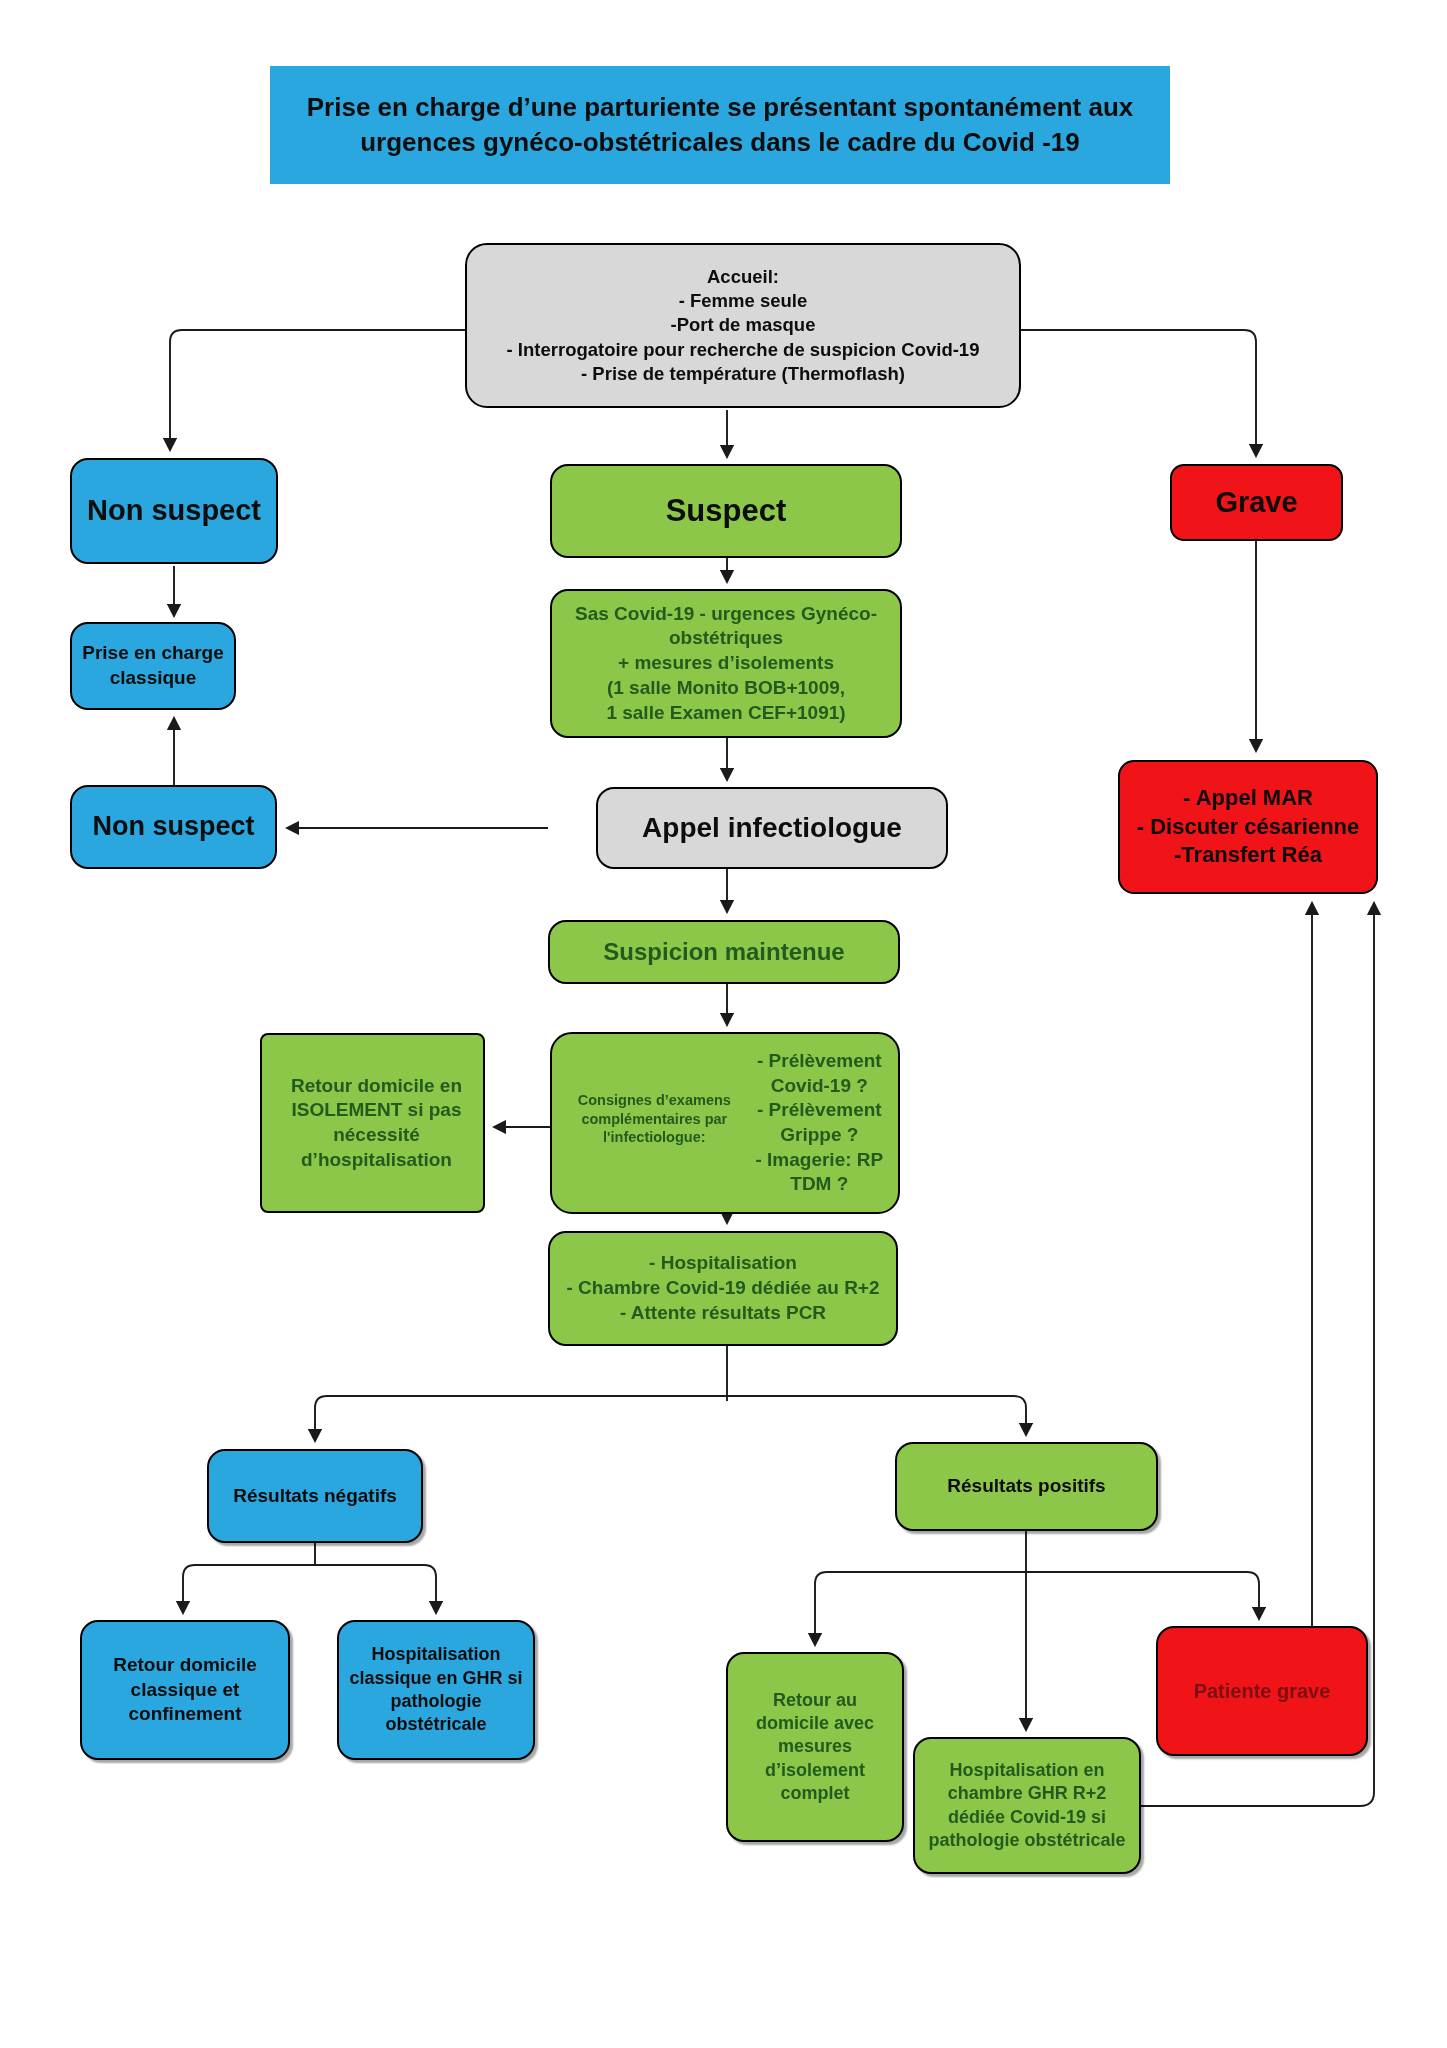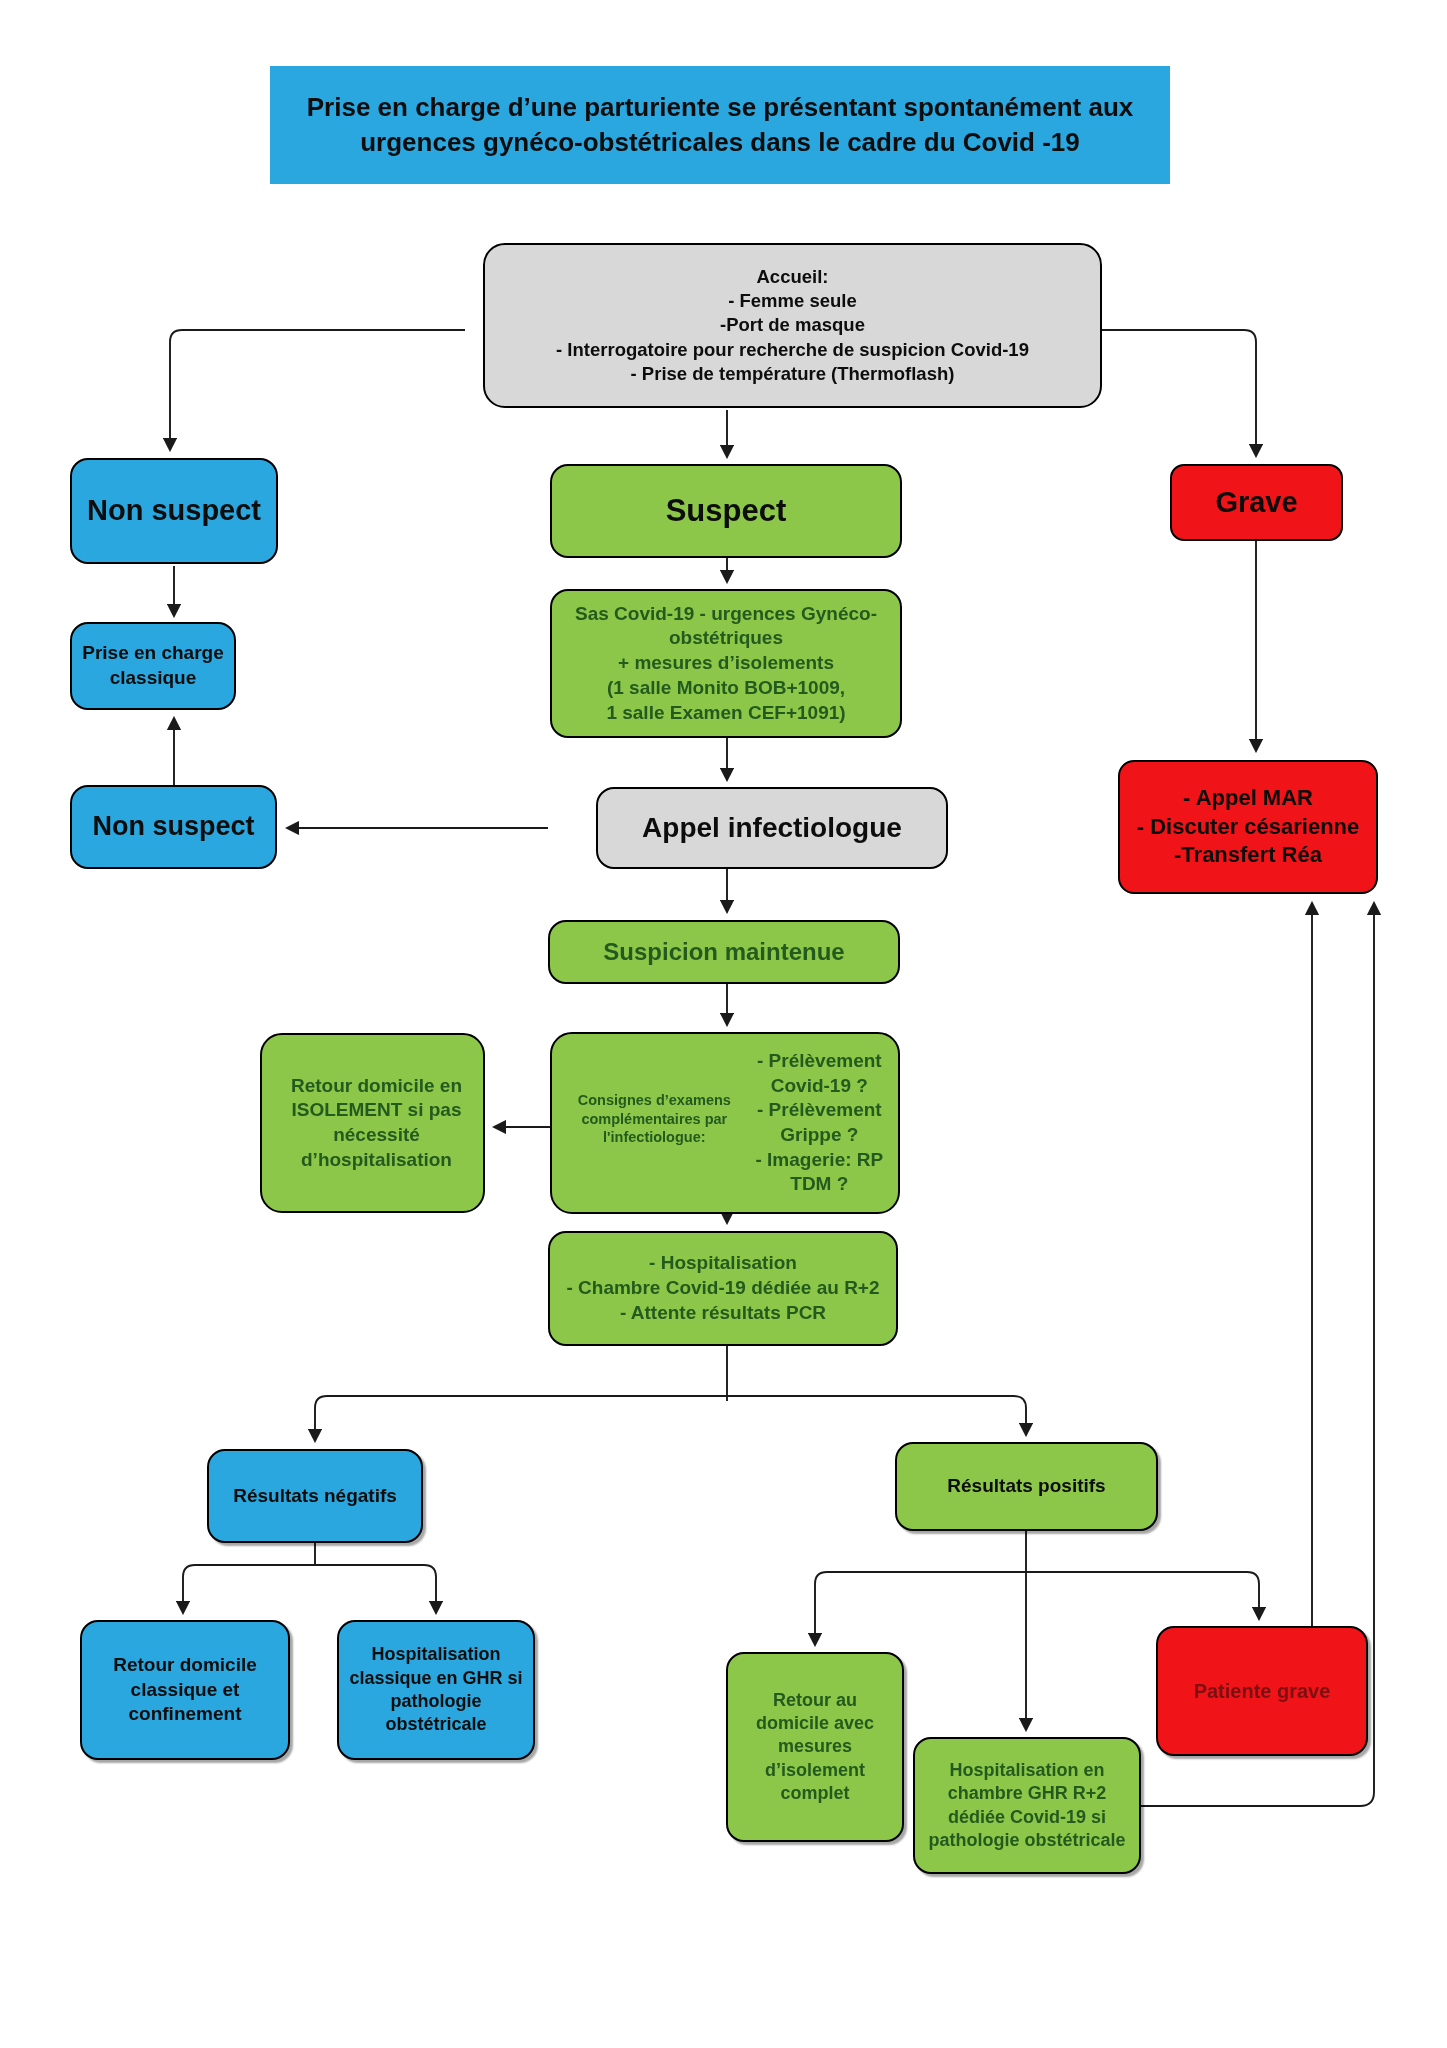--- a/index.html
+++ b/index.html
@@ -29,31 +29,31 @@
   }
   .blue{background:var(--blue,#2BA7E0);}
   .green{background:var(--green,#8DC74A);}
   .red{background:var(--red,#F01418);}
   .gray{background:var(--gray,#D8D8D8);}
   .dkg{color:var(--green-text,#235A1E);}
   .dkr{color:var(--red-text,#7C0F12);}
   .shadow{box-shadow:3px 3px 2px rgba(0,0,0,0.35);}
 
   #title{left:270px;top:66px;width:900px;height:118px;font-size:26px;border:none;border-radius:0;line-height:1.35;}
-  #accueil{left:483px;top:243px;width:619px;height:165px;font-size:18.5px;border-radius:22px;}
+  #accueil{left:465px;top:243px;width:556px;height:165px;font-size:18.5px;border-radius:22px;}
   #non-suspect-1{left:70px;top:458px;width:208px;height:106px;font-size:29px;}
   #suspect{left:550px;top:464px;width:352px;height:94px;font-size:31px;}
   #grave{left:1170px;top:464px;width:173px;height:77px;font-size:29px;border-radius:14px;}
   #prise-classique{left:70px;top:622px;width:166px;height:88px;font-size:19px;}
   #sas{left:550px;top:589px;width:352px;height:149px;font-size:19px;}
   #non-suspect-2{left:70px;top:785px;width:207px;height:84px;font-size:27px;}
   #appel-infectiologue{left:548px;top:787px;width:352px;height:82px;font-size:28px;margin-left:48px;}
   #appel-mar{left:1118px;top:760px;width:260px;height:134px;font-size:22px;border-radius:16px;}
   #suspicion-maintenue{left:548px;top:920px;width:352px;height:64px;font-size:24px;}
-  #retour-isolement{left:260px;top:1033px;width:225px;height:180px;font-size:19px;border-radius:22px;padding-left:16px;}
+  #retour-isolement{left:260px;top:1033px;width:225px;height:180px;font-size:19px;border-radius:8px;padding-left:16px;}
   #consignes{left:550px;top:1032px;width:350px;height:182px;border-radius:22px;justify-content:center;}
   #consignes .c-head{font-size:14.5px;display:block;white-space:pre-line;margin-bottom:8px;}
   #consignes .c-items{font-size:19px;display:block;white-space:pre-line;}
   #hospitalisation{left:548px;top:1231px;width:350px;height:115px;font-size:19px;}
   #resultats-negatifs{left:207px;top:1449px;width:216px;height:94px;font-size:19px;}
   #resultats-positifs{left:895px;top:1442px;width:263px;height:89px;font-size:19px;}
   #retour-confinement{left:80px;top:1620px;width:210px;height:140px;font-size:19px;}
   #hosp-ghr-classique{left:337px;top:1620px;width:198px;height:140px;font-size:18px;}
   #retour-domicile-complet{left:726px;top:1652px;width:178px;height:190px;font-size:18px;}
   #hosp-ghr-covid{left:913px;top:1737px;width:228px;height:137px;font-size:18px;}

